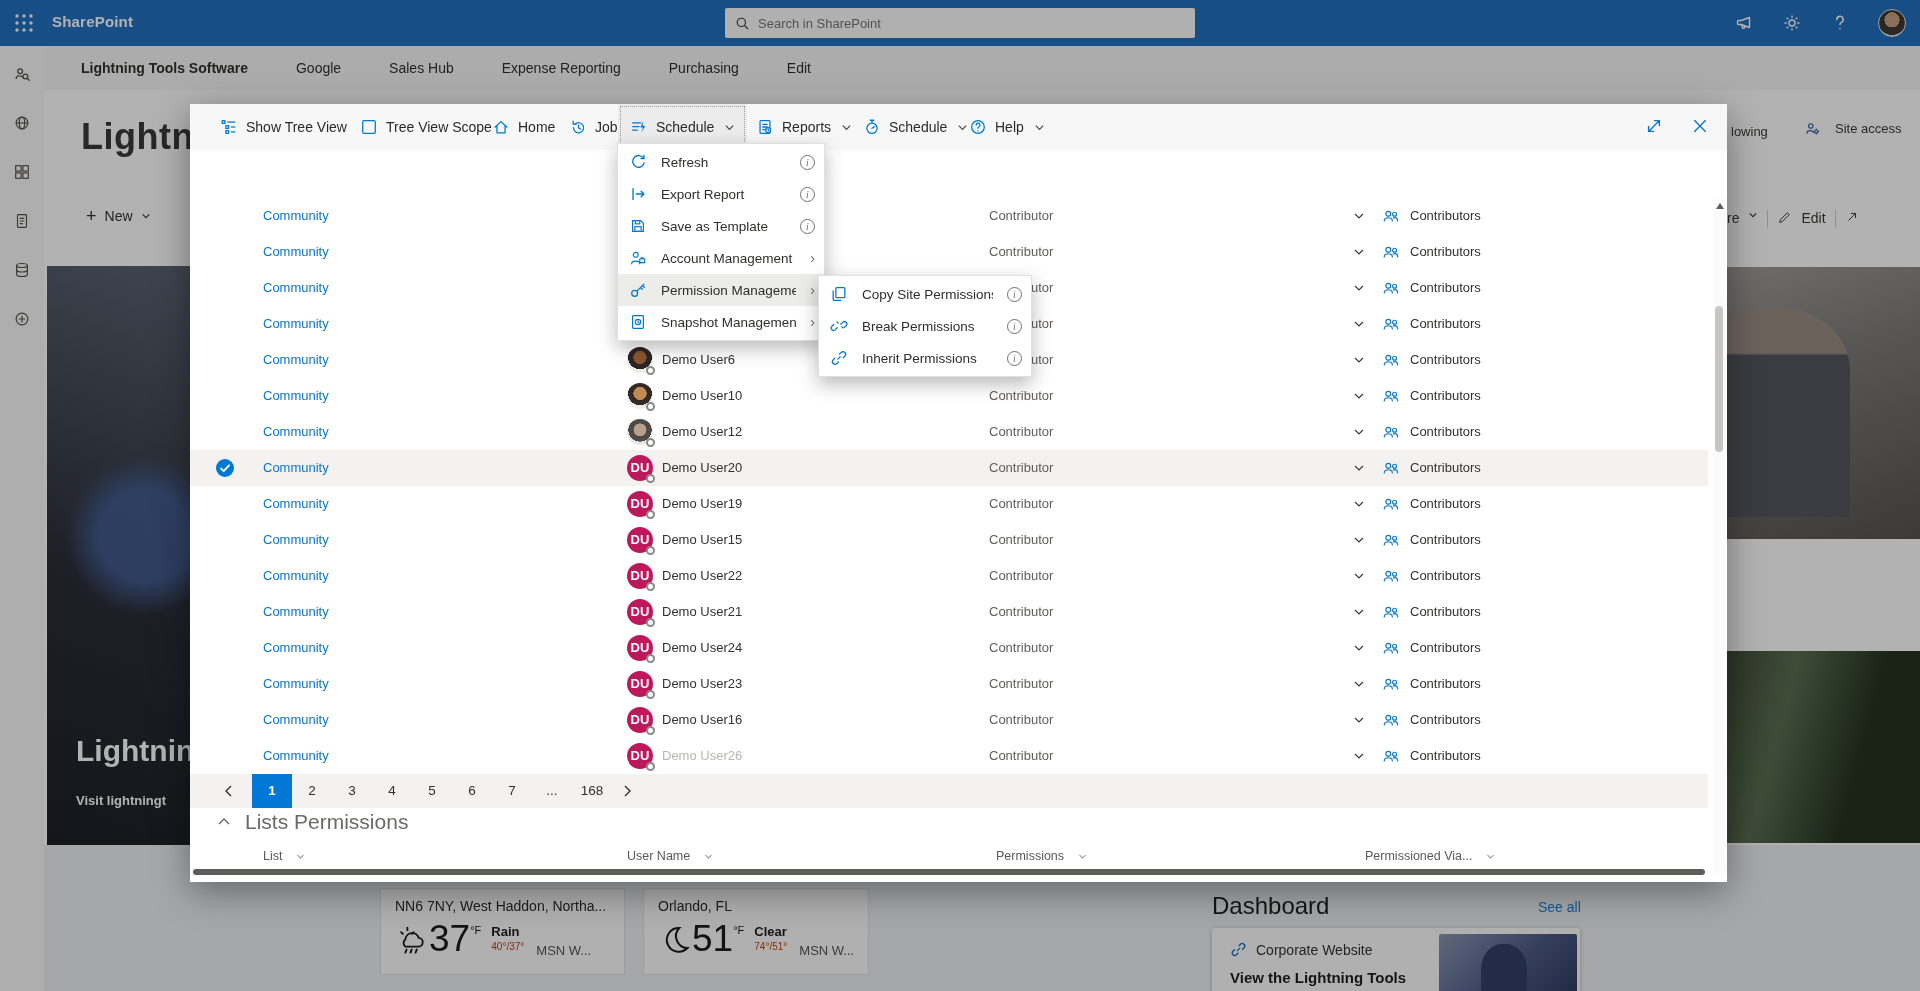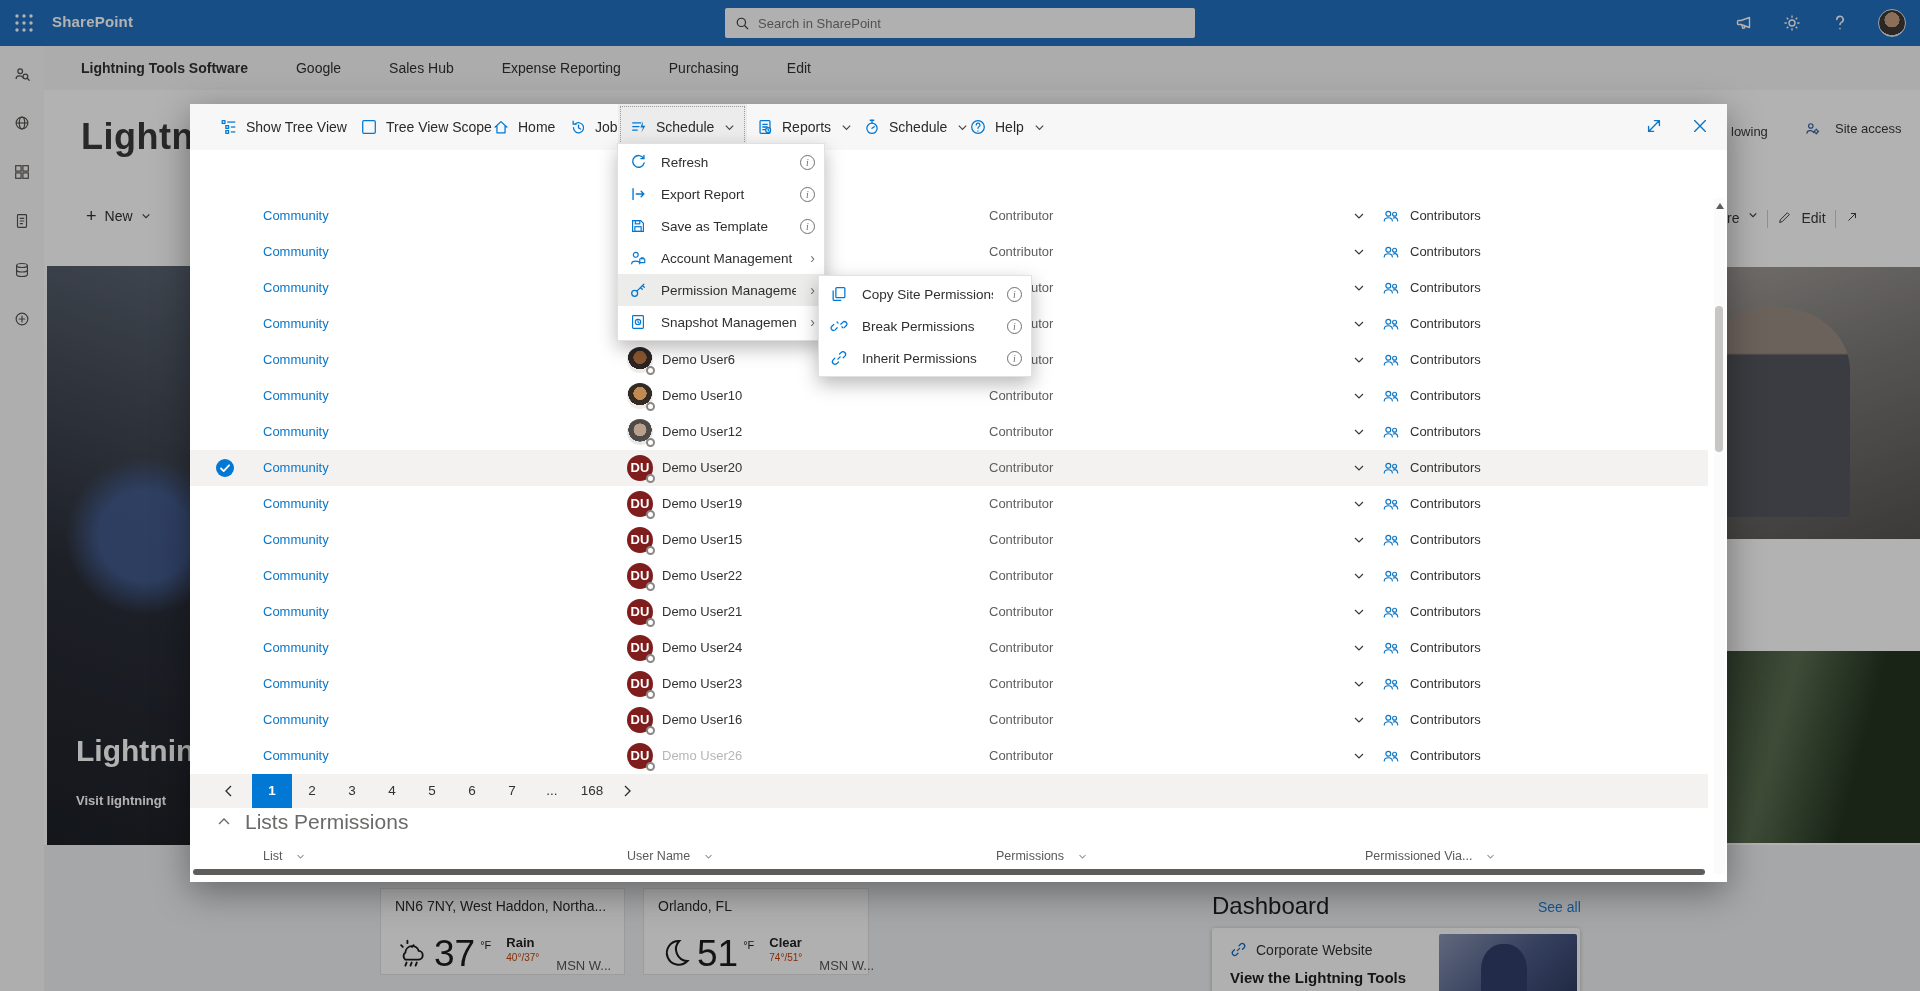--- a/index.html
+++ b/index.html
@@ -36,21 +36,21 @@
 .hero-title{position:absolute;left:29px;top:468px;font-size:30px;font-weight:700;color:#fff;white-space:nowrap}
 .hero-sub{position:absolute;left:29px;top:527px;font-size:13px;font-weight:700;color:#fff;white-space:nowrap}
 .img-gym{position:absolute;left:1640px;top:267px;width:280px;height:272px;background:linear-gradient(160deg,#a8a39e 0%,#7c7a78 45%,#565452 100%)}
 .img-gym::before{content:"";position:absolute;left:60px;top:40px;width:150px;height:210px;border-radius:50% 50% 0 0/30% 30% 0 0;background:linear-gradient(180deg,#9b8d85 0 22%,#54575e 23%)}
 .img-forest{position:absolute;left:1640px;top:651px;width:280px;height:192px;background:linear-gradient(105deg,#2c3b2a 15%,#5a6e50 48%,#243421 75%)}
 
 .wcard{position:absolute;top:888px;height:87px;background:#fdfdfd;border:1px solid #e0e0e0;padding:9px 14px}
 .wcard.c1{left:380px;width:245px}
 .wcard.c2{left:643px;width:226px}
 .wloc{font-size:14px;color:#2b2b2b;white-space:nowrap;overflow:hidden}
-.wmain{display:flex;align-items:flex-start;gap:5px;margin-top:21px}
+.wmain{display:flex;align-items:center;margin-top:6px}
 .wic{width:34px;height:34px;color:#1c1c1c;flex:0 0 auto}
 .wtemp{font-size:37px;color:#1c1c1c;line-height:38px}
 .wunit{font-size:11px;color:#1c1c1c;align-self:flex-start;margin-top:4px}
 .wcol{margin-left:10px;line-height:15px}
 .wcond{font-size:13px;font-weight:700;color:#222}
 .wrange{font-size:10px;color:#c2410c}
 .wsrc{font-size:13px;color:#555;margin-left:12px;align-self:flex-end;white-space:nowrap}
 
 .dash-title{position:absolute;left:1212px;top:892px;font-size:24px;font-weight:400;color:#1f1f1f}
 .dash-seeall{position:absolute;left:1538px;top:899px;font-size:14px;color:#1d7ed8}
@@ -77,21 +77,21 @@
 .tab.active{background:#0078d4;color:#fff;justify-content:flex-start}
 
 .mrows{position:absolute;left:0;top:94px;width:1518px}
 .row{position:relative;height:36px}
 .row.sel{background:#f3f2f1}
 .row span,.row a{position:absolute;font-size:13px;line-height:36px;white-space:nowrap}
 .r-check{display:none;left:26px;top:9px;width:18px;height:18px;border-radius:50%;background:#0078d4;line-height:0!important}
 .r-check.on{display:block}
 .r-site{left:73px;color:#0b76c6;text-decoration:none;cursor:pointer}
 .r-av{left:437px;top:5px;width:26px;height:26px;border-radius:50%;line-height:0!important}
-.av-initials{background:#7f1d1d}
+.av-initials{background:#be185d}
 .r-ini{position:static!important;display:block;width:26px;line-height:26px!important;text-align:center;font-size:10px;font-weight:700;color:#fff}
 .av-photo1{background:radial-gradient(circle at 50% 40%,#8a5730 0 32%,#2b2422 33% 58%,#ecebe8 59%)}
 .av-photo2{background:radial-gradient(circle at 50% 40%,#c08a52 0 32%,#332a24 33% 58%,#f0ece8 59%)}
 .av-photo3{background:radial-gradient(circle at 50% 42%,#b9a08c 0 32%,#4e4a47 33% 58%,#e9e7e5 59%)}
 .r-badge{position:absolute!important;right:-2px;bottom:-2px;width:9px;height:9px;border-radius:50%;background:#fff;border:2px solid #8a8886;line-height:0!important}
 .r-user{left:472px;color:#323130}
 .r-user.faded{color:#b8b6b4}
 .r-perm{left:799px;color:#605e5c}
 .r-chev{left:1163px;top:12px;width:12px;height:12px;color:#3b3a39;line-height:0!important;cursor:pointer}
 .r-people{left:1192px;top:9px;width:18px;height:18px;color:#0b76c6;line-height:0!important}

